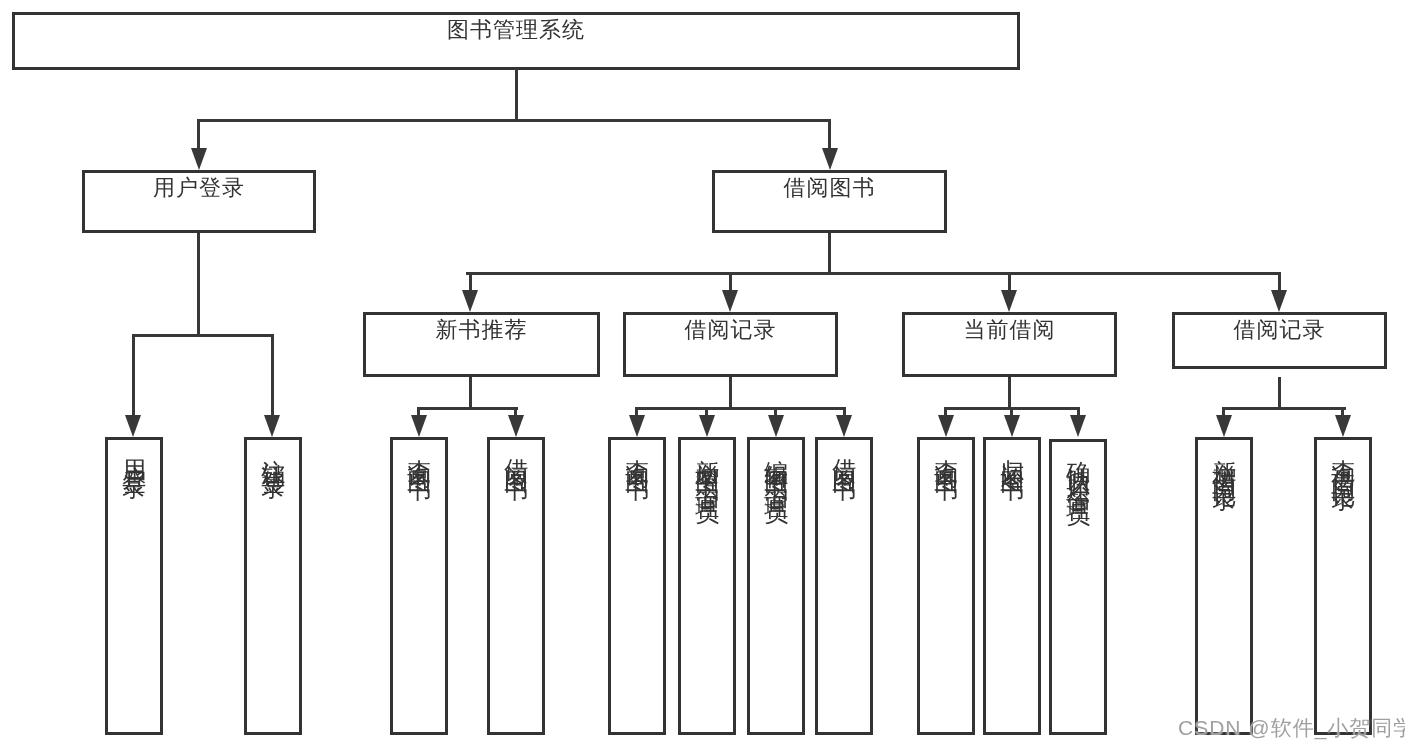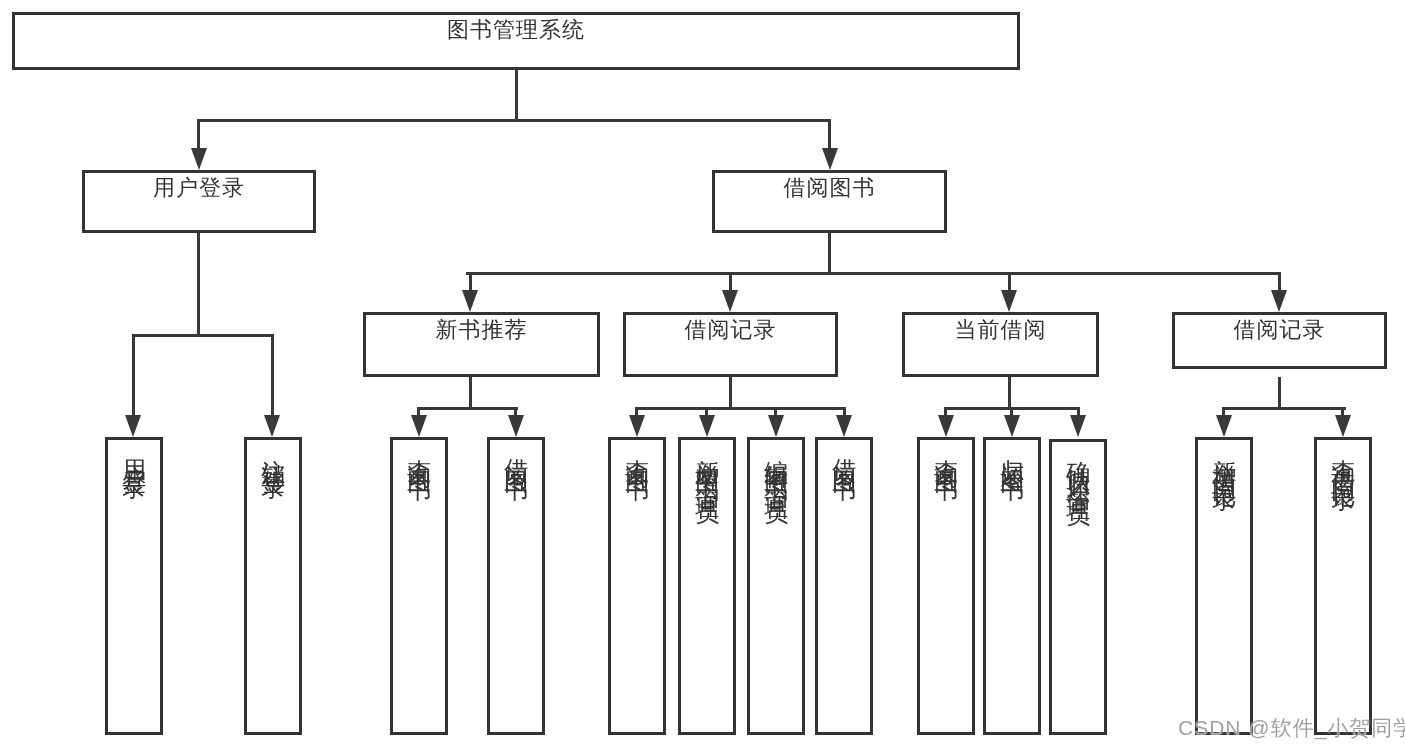--- a/index.html
+++ b/index.html
@@ -68,21 +68,21 @@
   <div class="arrow" style="left:1001px;top:290px"></div>
   <div class="ln" style="left:1278px;top:272px;width:3px;height:20px"></div>
   <div class="arrow" style="left:1271px;top:290px"></div>
 
   <div class="box" style="left:363px;top:312px;width:237px;height:65px">
     <span class="hlabel">新书推荐</span>
   </div>
   <div class="box" style="left:623px;top:312px;width:215px;height:65px">
     <span class="hlabel">借阅记录</span>
   </div>
-  <div class="box" style="left:902px;top:312px;width:197px;height:65px">
+  <div class="box" style="left:902px;top:312px;width:215px;height:65px">
     <span class="hlabel">当前借阅</span>
   </div>
   <div class="box" style="left:1172px;top:312px;width:215px;height:57px">
     <span class="hlabel">借阅记录</span>
   </div>
 
   <div class="ln" style="left:469px;top:377px;width:3px;height:33px"></div>
   <div class="ln" style="left:417px;top:407px;width:101px;height:3px"></div>
   <div class="ln" style="left:417px;top:407px;width:3px;height:12px"></div>
   <div class="arrow" style="left:411px;top:415px"></div>

